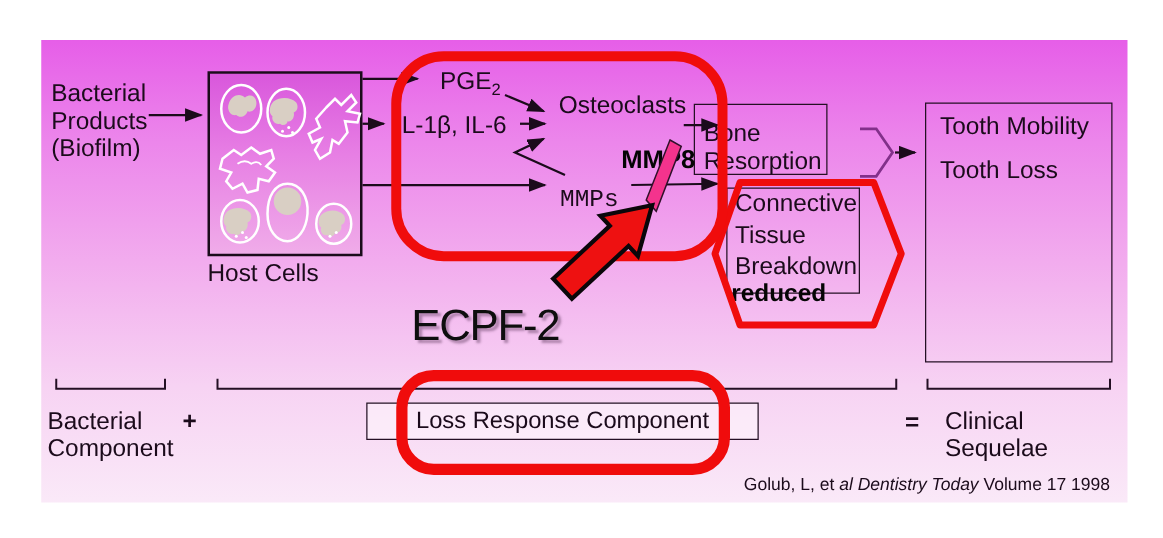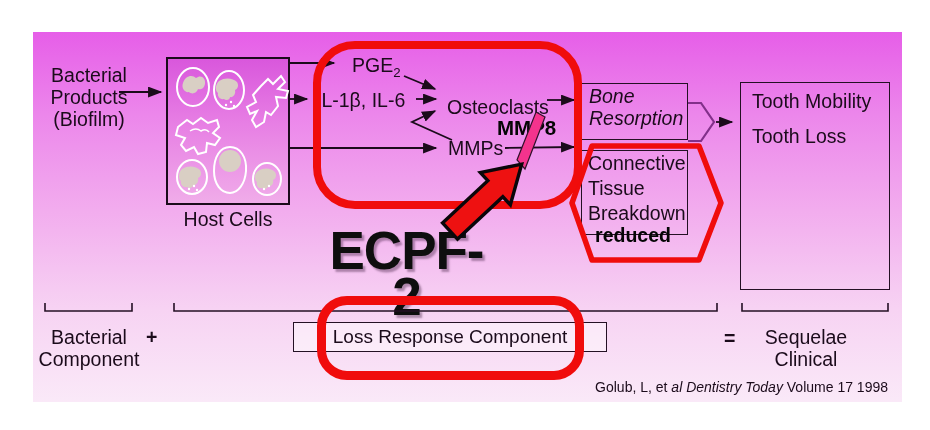--- a/index.html
+++ b/index.html
@@ -5,41 +5,41 @@
   html,body{margin:0;padding:0;}
   body{
     width:930px;height:430px;background:#ffffff;position:relative;overflow:hidden;
     font-family:"Liberation Sans", sans-serif;color:#1b0b1b;
   }
   .slide{
     position:absolute;left:33px;top:32px;width:869px;height:370px;
     background:linear-gradient(180deg,#e65ee8 0%,#ec86eb 22%,#f2acee 48%,#f7d3f3 75%,#fae9f8 100%);
   }
   .t{font-size:19.5px;line-height:22px;white-space:nowrap;}
-  .center{text-align:center;}
+  .center{}
   
   .obox{position:absolute;border:1.6px solid #241024;background:transparent;box-sizing:border-box;z-index:2;}
   .host-box{position:absolute;left:133px;top:25px;width:124px;height:148px;border:2px solid #1b0b1b;
     background:linear-gradient(180deg,#d957dc 0%,#e77fe4 45%,#f0ace9 100%);box-sizing:border-box;z-index:2;}
-  .bone-box{left:548px;top:51px;width:107px;height:57px;padding:1px 0 0 7px;font-style:italic;}
+  .bone-box{left:522px;top:51px;width:107px;height:57px;padding:12px 0 0 7px;}
   .conn-box{left:548px;top:118px;width:107px;height:85px;padding:0 0 0 6px;}
   .conn-box .t{line-height:25px;}
   .pocket-box{left:707px;top:50px;width:150px;height:208px;padding:7px 2px 0 11px;}
   .pocket-box .item{font-size:19.5px;line-height:22px;margin-bottom:13px;white-space:normal;}
   .hr-box{left:260px;top:290px;width:314px;height:30px;background:rgba(255,255,255,0.45);
     text-align:center;line-height:28px;font-size:19px;}
   
   .redframe{position:absolute;border:8px solid #f00c0c;border-radius:42px;box-sizing:border-box;z-index:5;pointer-events:none;}
   .rf1{left:280px;top:9px;width:269px;height:168px;}
   .rf2{left:284px;top:264px;width:267px;height:84px;border-width:9px;border-radius:30px;}
   
   .lbl{position:absolute;z-index:3;}
   .bold{font-weight:bold;}
-  .ecpf{font-size:53px;font-weight:bold;letter-spacing:-1px;color:#0e0e0e;
-    text-shadow:2.5px 2.5px 2px rgba(40,10,40,0.35);line-height:46px;}
+  .ecpf{font-size:35px;font-weight:normal;letter-spacing:-1px;color:#0e0e0e;
+    text-shadow:2.5px 2.5px 2px rgba(40,10,40,0.35);line-height:46px;margin-top:10px;}
   .mmp8{font-size:20.5px;font-weight:bold;color:#050505;}
   .reduced{font-size:19.5px;font-weight:bold;color:#050505;}
   .cite{font-size:14px;text-align:right;white-space:nowrap;}
   .cite i{font-style:italic;}
   svg{position:absolute;left:0;top:0;overflow:visible;}
   .lines-layer{z-index:4;}
   .redshape-layer{z-index:6;}
   sub{font-size:0.68em;}
 </style>
 </head>
@@ -81,23 +81,23 @@
           <circle cx="29" cy="131" r="1.2"></circle>
         <circle cx="96" cy="130" r="1.2"></circle>
           <circle cx="101" cy="127" r="1.2"></circle>
       </g>
     </svg>
   </div>
   <div class="lbl t center" style="left:133px;top:176px;width:124px;">Host Cells</div>
 
   <div class="lbl t" style="left:319px;top:22px;"><span>PGE</span><sub>2</sub></div>
   <div class="lbl t" style="left:283px;top:57px;">IL-1β, IL-6</div>
-  <div class="lbl t" style="left:414px;top:41px;margin-top:23px;">Osteoclasts</div>
+  <div class="lbl t" style="left:414px;top:41px;">Osteoclasts</div>
   <div class="lbl mmp8" style="left:464px;top:84px;">MMP8</div>
-  <div class="lbl t" style="left:415px;top:105px;">MMPs</div>
+  <div class="lbl t" style="left:415px;top:117px;font-family:Liberation Mono, monospace;">MMPs</div>
   <div class="lbl ecpf center" style="left:296px;top:196px;width:155px;">ECPF-2</div>
 
   <div class="obox bone-box">
     <div class="t">Bone</div>
     <div class="t">Resorption</div>
   </div>
   <div class="obox conn-box">
     <div class="t">Connective</div>
     <div class="t">Tissue</div>
     <div class="t">Breakdown</div>
@@ -111,22 +111,22 @@
 
   <div class="obox hr-box">Loss Response Component</div>
 
   <div class="lbl t center" style="left:5px;top:294px;width:102px;">
     <div>Bacterial</div>
     <div>Component</div>
   </div>
   <div class="lbl t bold" style="left:113px;top:294px;">+</div>
   <div class="lbl t bold" style="left:691px;top:295px;">=</div>
   <div class="lbl t center" style="left:723px;top:294px;width:100px;">
+    <div>Clinical</div>
     <div>Sequelae</div>
-    <div>Clinical</div>
   </div>
 
   <div class="lbl cite" style="left:470px;top:347px;width:385px;text-align:right;"><span>Golub, L, et </span><i>al Dentistry Today</i><span> Volume 17 1998</span></div>
 
   <svg class="lines-layer" width="869" height="370" viewBox="0 0 869 370">
     <defs>
       <marker id="ah" markerWidth="9" markerHeight="8" refX="7.2" refY="3" orient="auto">
         <path d="M0,0 L8,3 L0,6 z" fill="#1b0b1b"></path>
       </marker>
     </defs>

